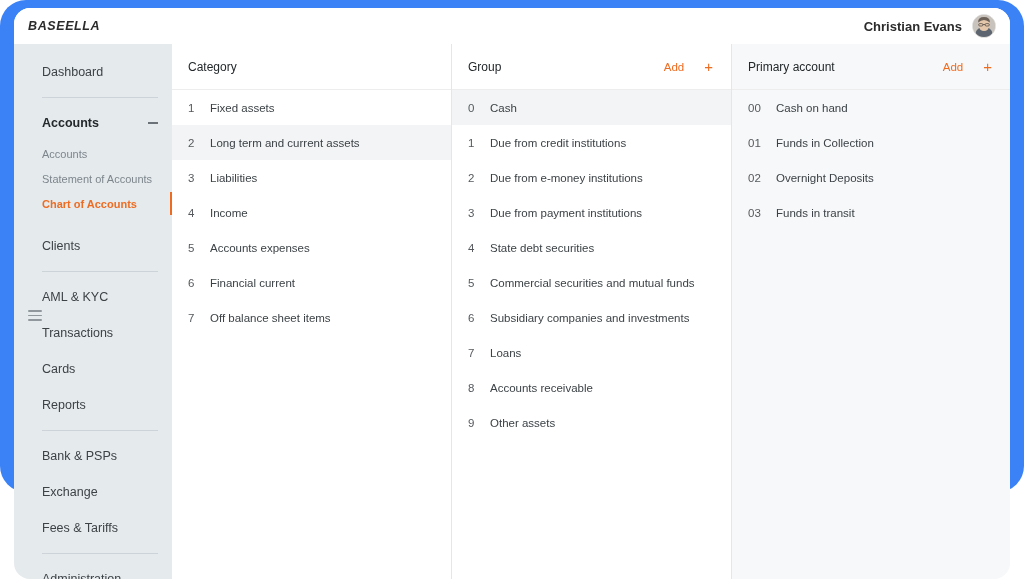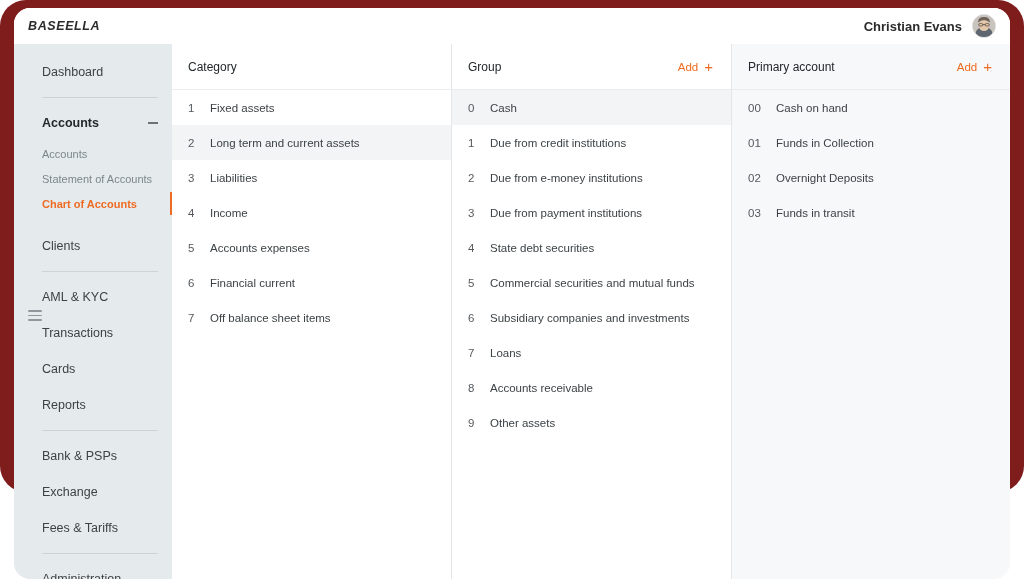--- a/index.html
+++ b/index.html
@@ -10,21 +10,21 @@
     overflow: hidden;
     background: #ffffff;
     font-family: "Liberation Sans", sans-serif;
   }
 
   
   #device-frame {
     position: absolute;
     left: 0; top: 0;
     width: 1024px; height: 492px;
-    background: #7f1d1d;
+    background: #3b82f6;
     border-radius: 26px;
   }
   #screen {
     position: absolute;
     left: 14px; top: 8px;
     width: 996px; height: 571px;
     background: #ffffff;
     border-radius: 16px;
     overflow: hidden;
   }
@@ -178,21 +178,21 @@
     border-bottom: 1px solid #ededed;
   }
   .col-title {
     font-size: 12px;
     font-weight: normal;
     color: #23282b;
   }
   .add-btn {
     display: flex;
     align-items: center;
-    gap: 6px;
+    gap: 20px;
     cursor: pointer;
   }
   .add-label {
     font-size: 11.5px;
     color: #ee6c22;
   }
   .add-plus {
     font-size: 15px;
     line-height: 1;
     color: #ee6c22;

